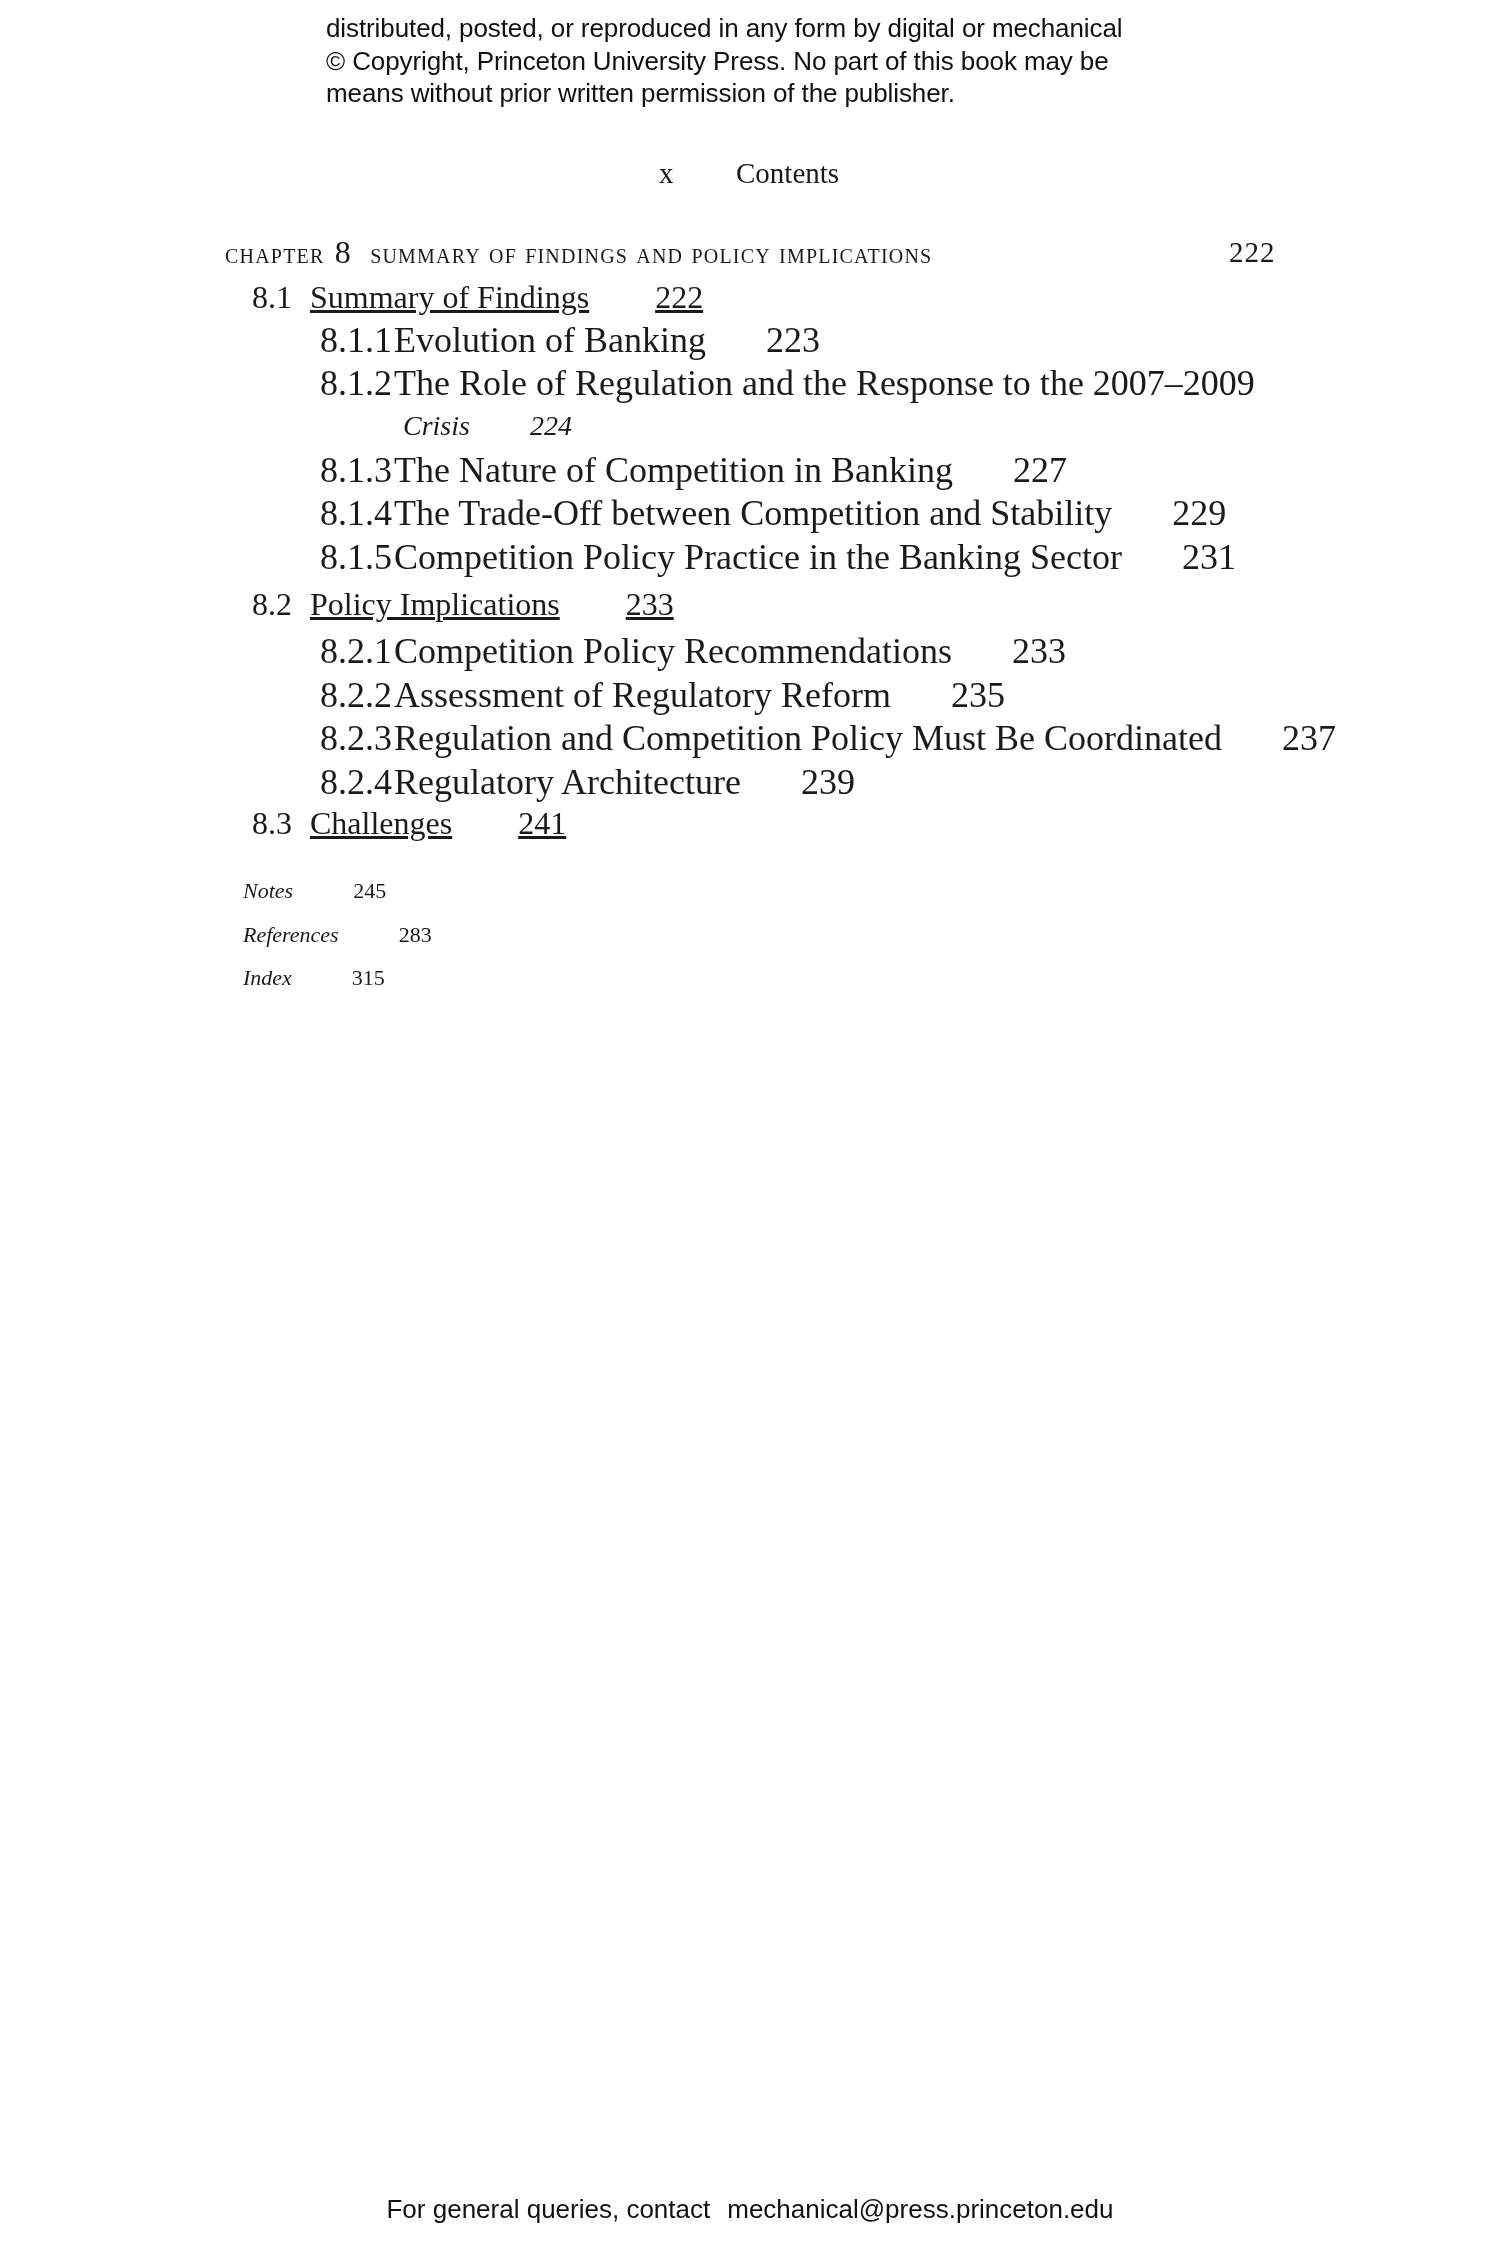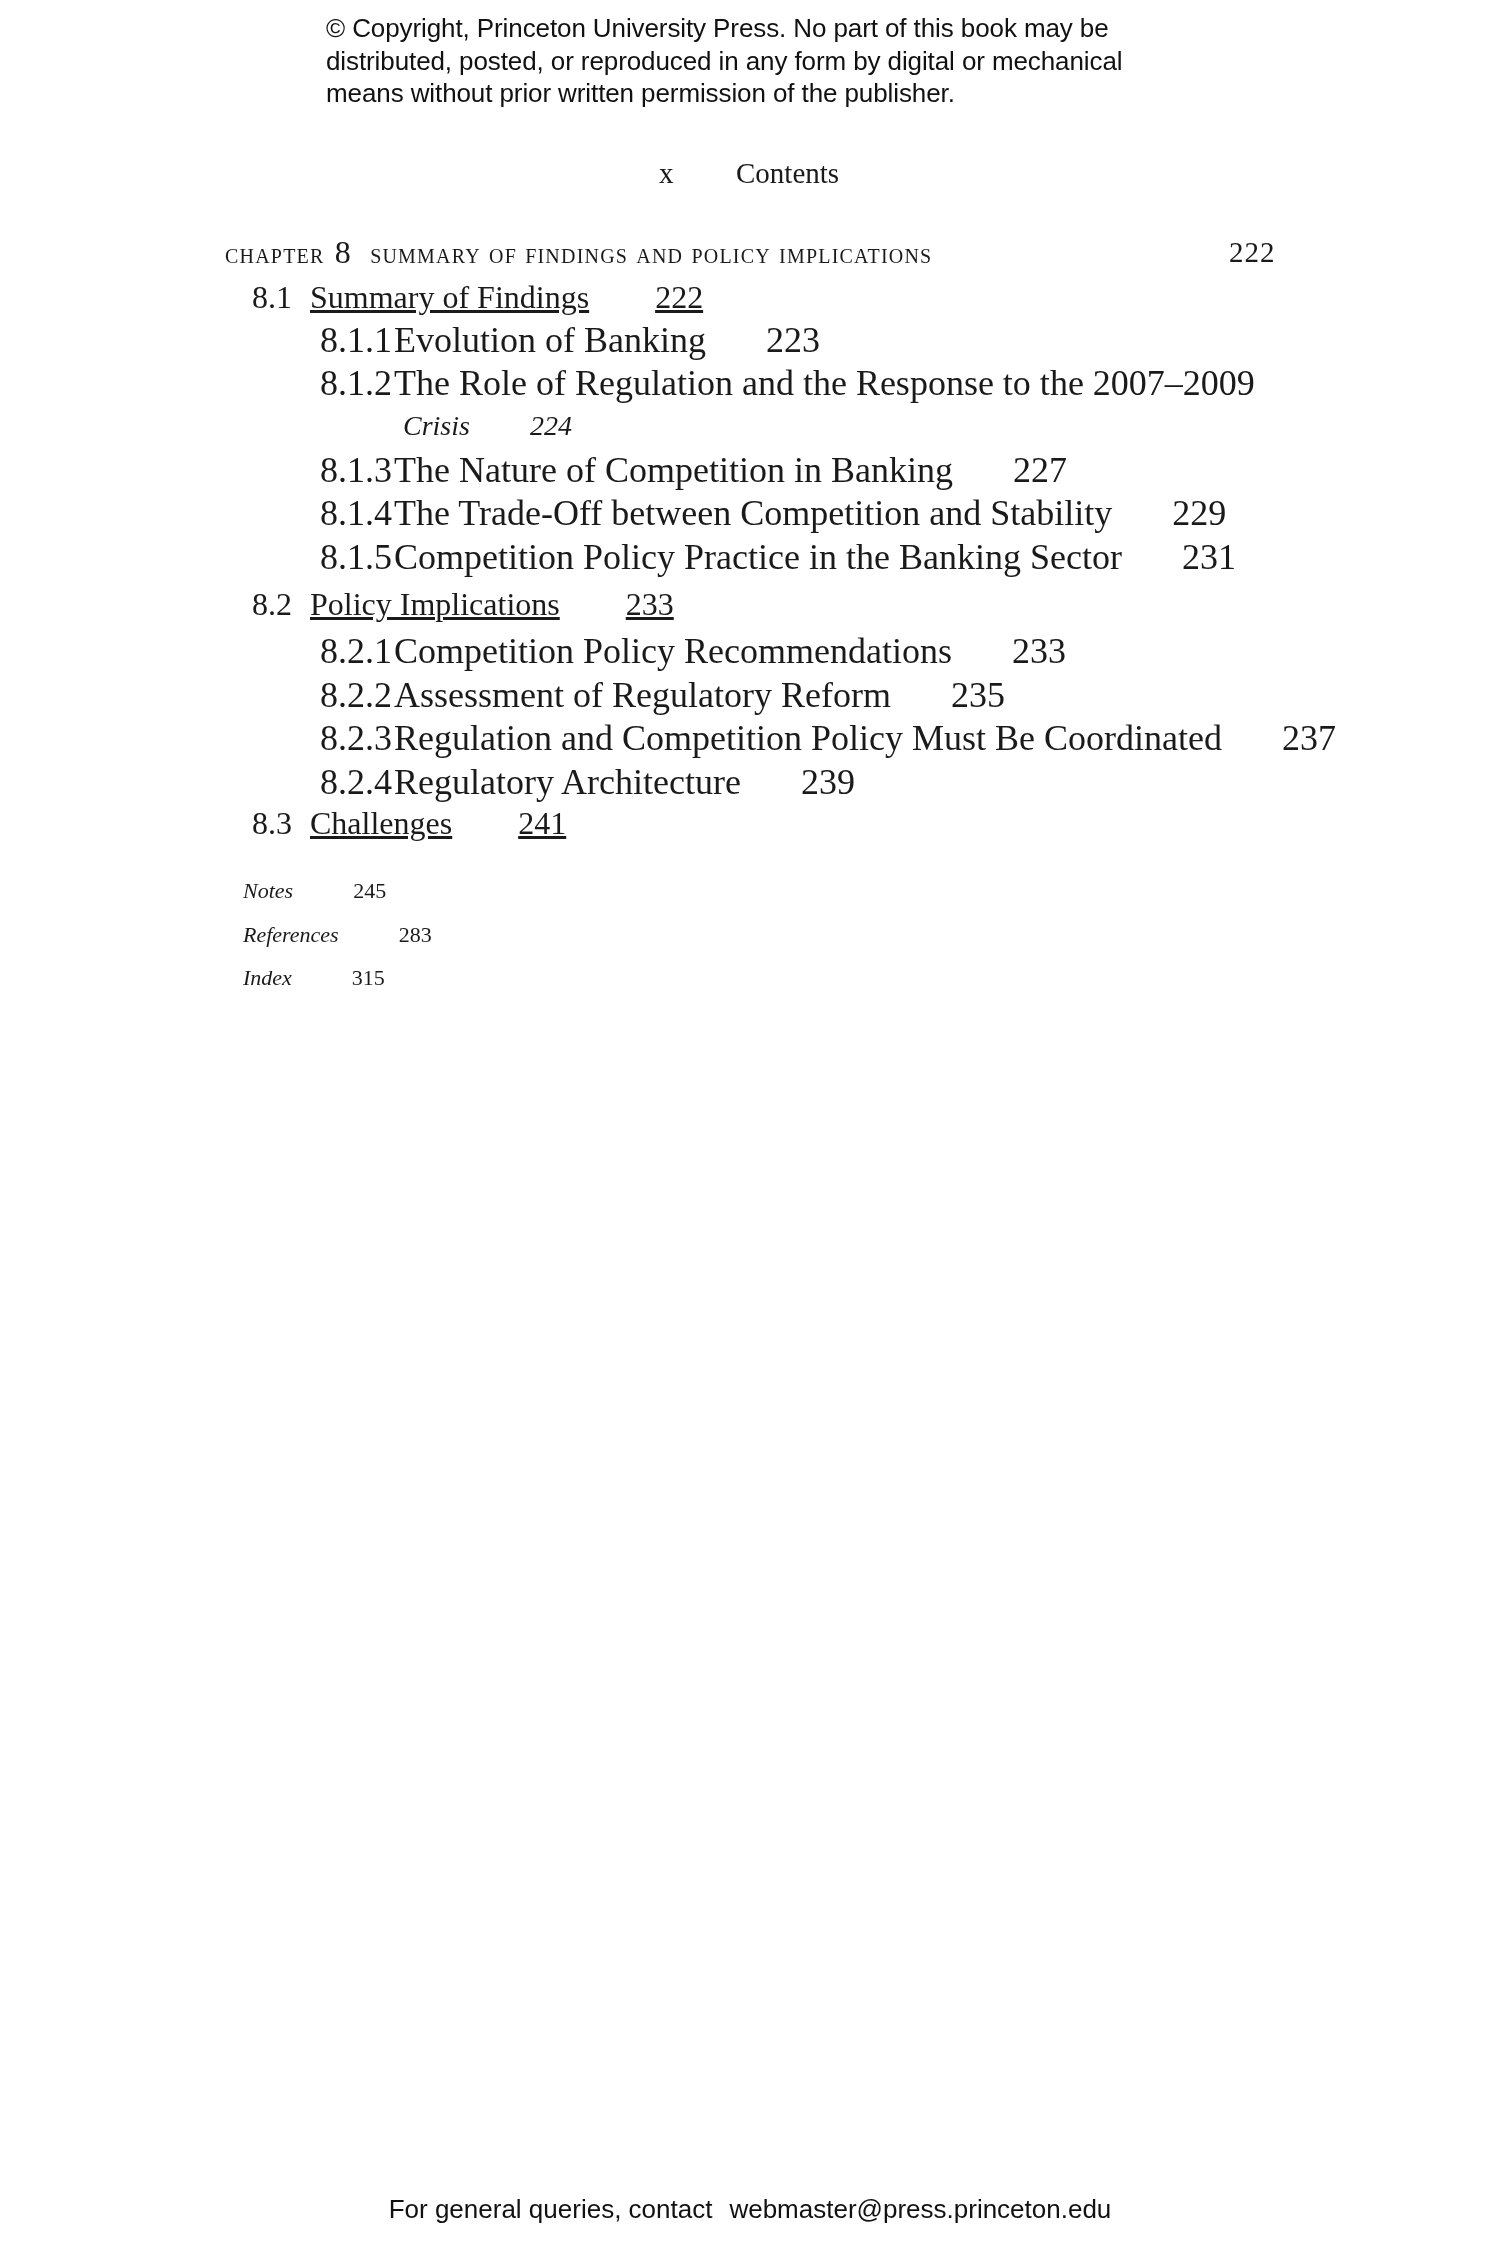--- a/index.html
+++ b/index.html
@@ -105,22 +105,22 @@
       font-size: 26px;
       line-height: 32px;
       color: #111;
     }
     .footer span { margin-left: 17px; text-align: center; }
   </style>
 </head>
 <body>
 
 <div class="copyright">
+  <div>distributed, posted, or reproduced in any form by digital or mechanical</div>
   <div>© Copyright, Princeton University Press. No part of this book may be</div>
-  <div>distributed, posted, or reproduced in any form by digital or mechanical</div>
   <div>means without prior written permission of the publisher.</div>
 </div>
 
 <div class="running-head">
   <span class="folio">x</span>
   <span class="title">Contents</span>
 </div>
 
 <div class="toc">
 
@@ -187,14 +187,14 @@
   </div>
   <div class="line backmatter" style="top:917px;">
     <span class="label">References</span><span class="page">283</span>
   </div>
   <div class="line backmatter" style="top:960px;">
     <span class="label">Index</span><span class="page">315</span>
   </div>
 </div>
 
 <div class="footer">
-  <span style="margin-left:0">For general queries, contact</span><span>webmaster@press.princeton.edu</span>
+  <span style="margin-left:0">For general queries, contact</span><span>mechanical@press.princeton.edu</span>
 </div>
 
 </body></html>

